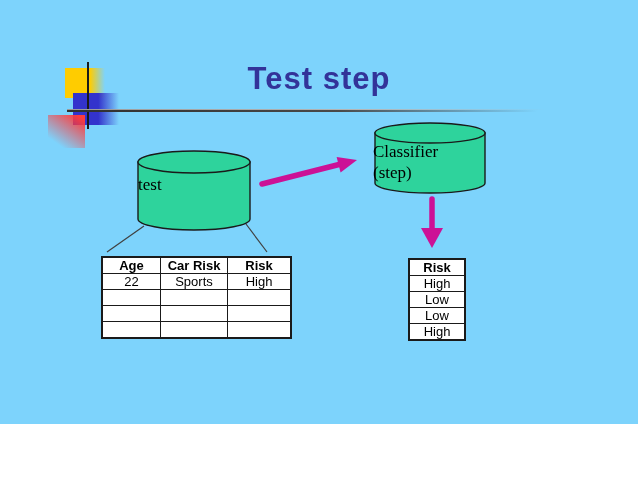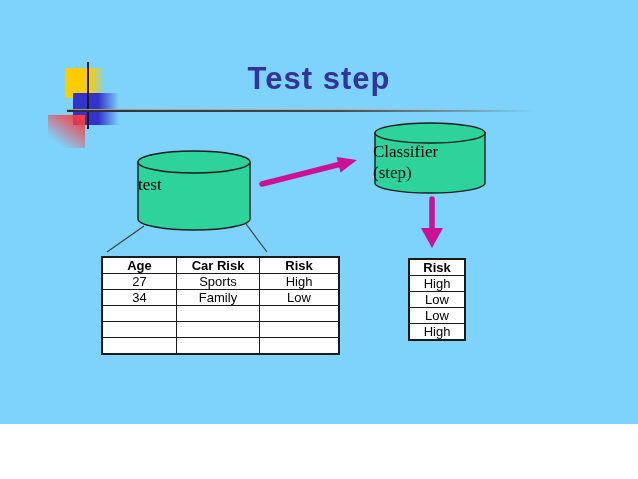--- a/index.html
+++ b/index.html
@@ -44,21 +44,21 @@
   table.tbl{
     position:absolute;
     border-collapse:collapse;
     table-layout:fixed;
     font-size:13px;color:#000;
     background:#fff;
   }
   table.tbl th,table.tbl td{
     border:1px solid #1a1a1a;
     height:15px;
-    padding:0 12px;
+    padding:0 4px;
     text-align:center;
     vertical-align:middle;
     line-height:15px;
     overflow:hidden;white-space:nowrap;
   }
   table.tbl th{font-weight:700;}
   table.tbl{border:2px solid #1a1a1a;}
   .tbl-test{left:101px;top:256px;width:167px;}
   .tbl-result{left:408px;top:258px;width:58px;}
 </style>
@@ -111,28 +111,23 @@
   </div>
 
   <table class="tbl tbl-test">
     <tbody>
         <tr>
       <th style="width:49px">Age</th>
       <th style="width:58px">Car Risk</th>
       <th style="width:54px">Risk</th>
     </tr>
     <tr>
-      <td>27</td>
+      <td>22</td>
       <td>Sports</td>
       <td>High</td>
-    </tr>
-    <tr>
-      <td>34</td>
-      <td>Family</td>
-      <td>Low</td>
     </tr>
     <tr>
       <td></td>
       <td></td>
       <td></td>
     </tr>
     <tr>
       <td></td>
       <td></td>
       <td></td>

